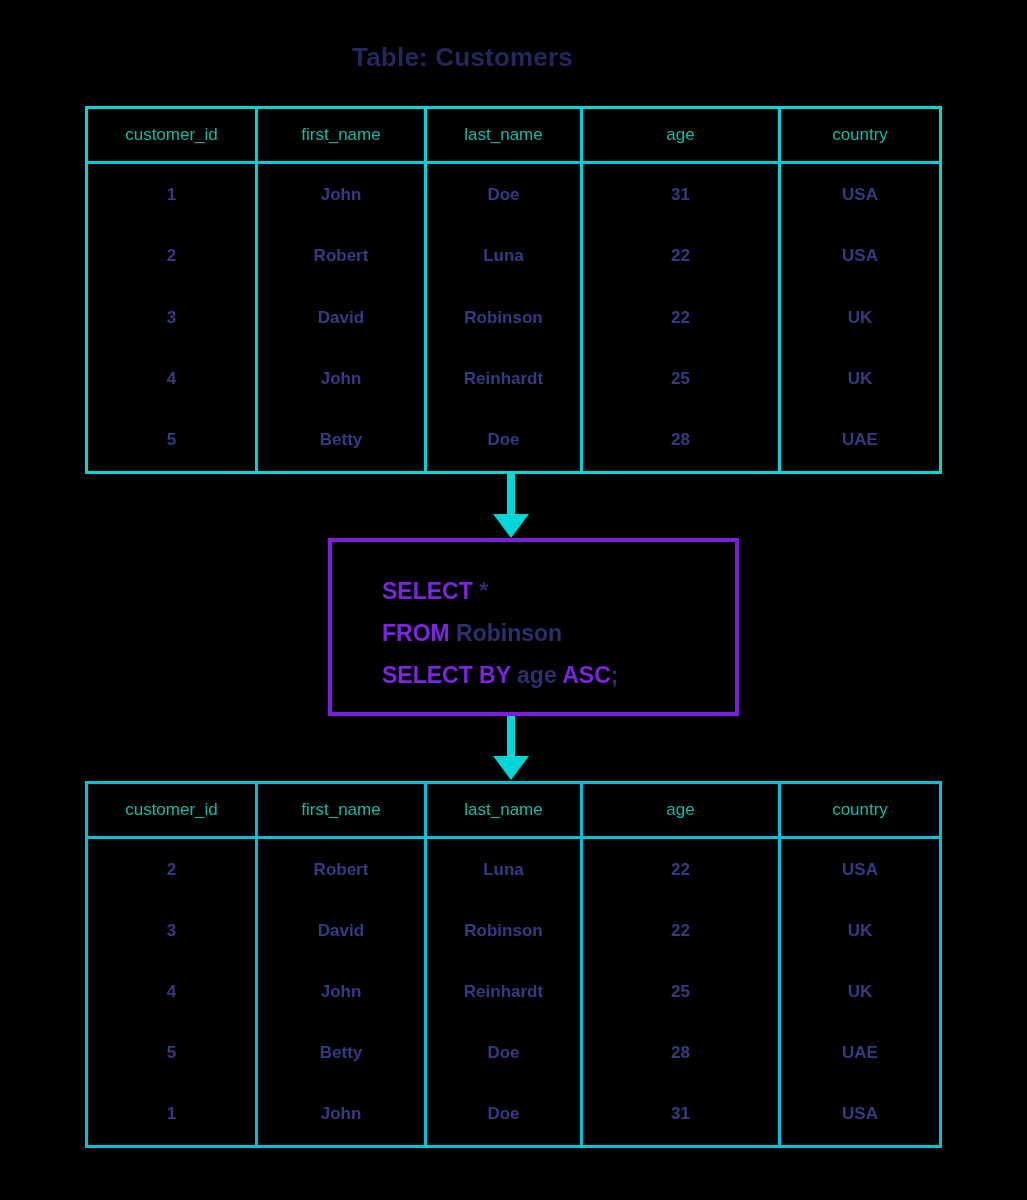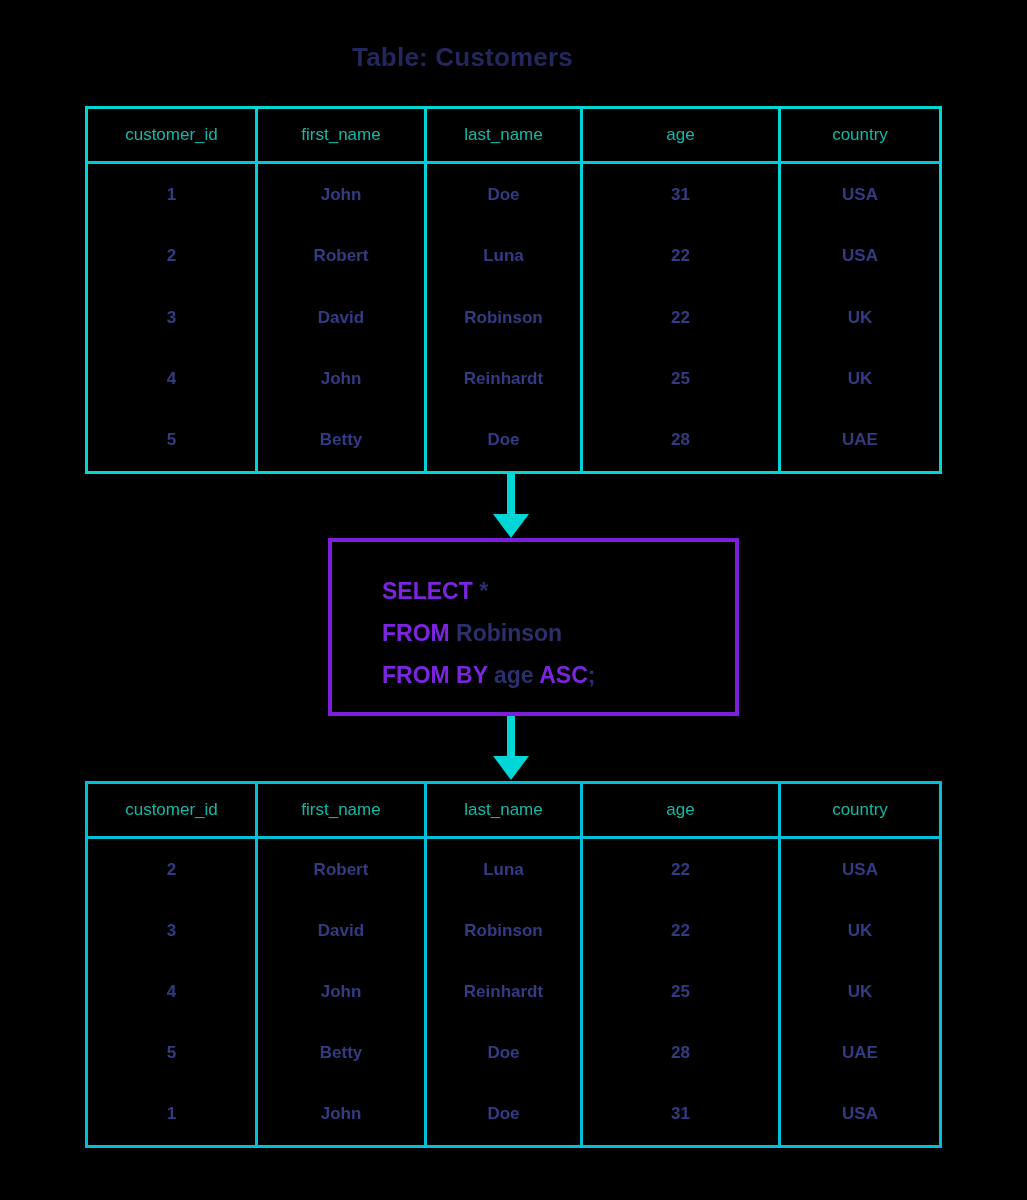--- a/index.html
+++ b/index.html
@@ -208,21 +208,21 @@
   <div class="query-box">
     <div class="query-line">
       <span class="kw">SELECT</span>
       <span class="pn">*</span>
     </div>
     <div class="query-line">
       <span class="kw">FROM</span>
       <span class="id">Robinson</span>
     </div>
     <div class="query-line">
-      <span class="kw">FROM BY</span>
+      <span class="kw">SELECT BY</span>
       <span class="id">age</span>
       <span class="kw">ASC</span><span class="pn">;</span>
     </div>
   </div>
 
   <div class="arrow" id="arrow-bottom">
     <div class="shaft"></div>
     <div class="head"></div>
   </div>
 

